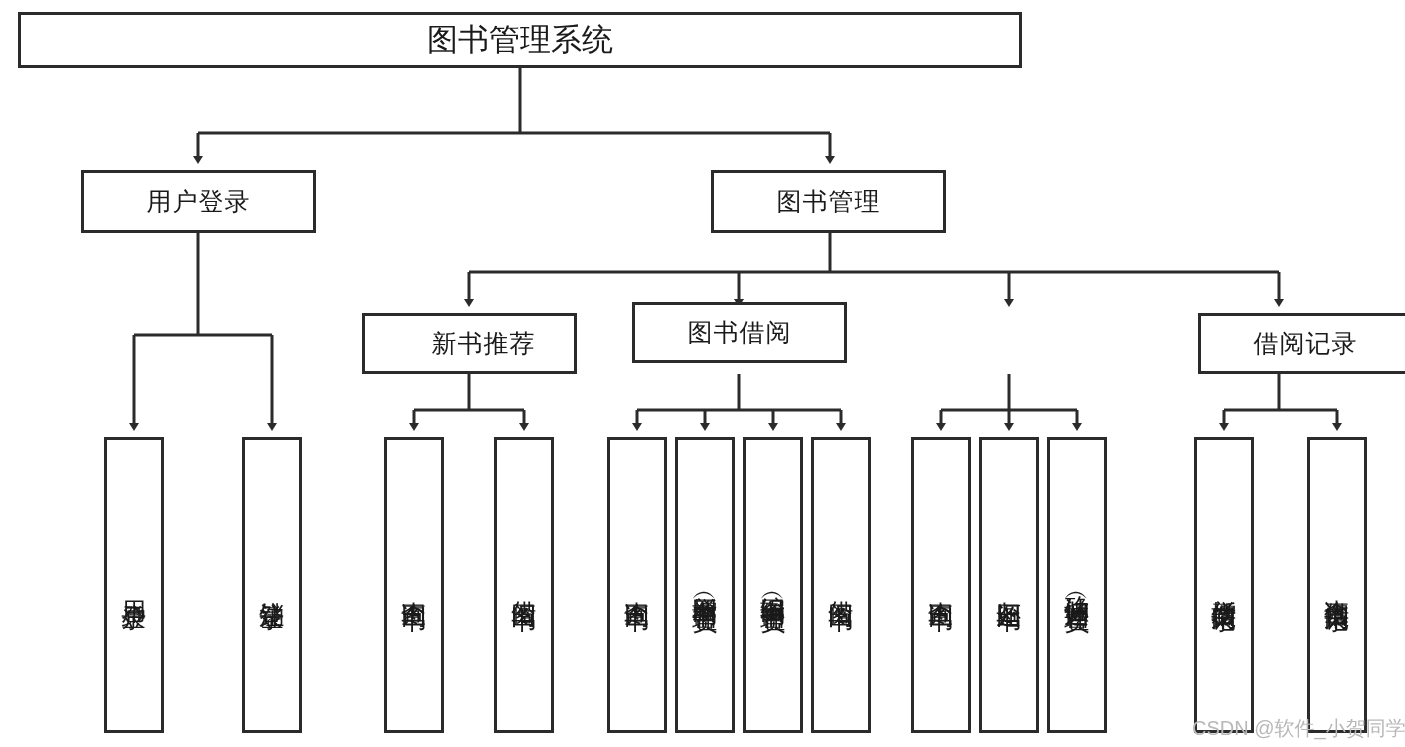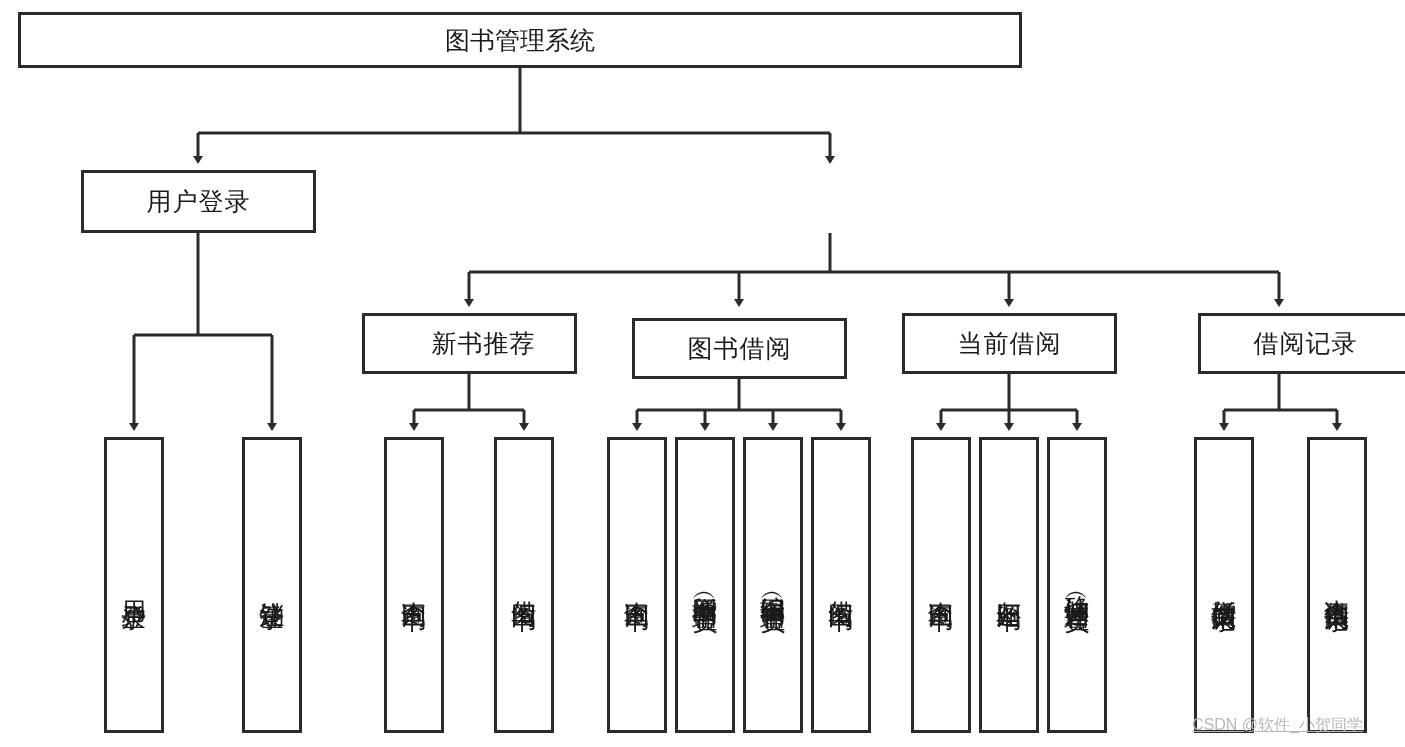--- a/index.html
+++ b/index.html
@@ -2,26 +2,26 @@
 <html><head>
 <meta charset="utf-8">
 <style>
   html,body{margin:0;padding:0;background:#ffffff;}
   body{font-family:"Liberation Sans","DejaVu Sans",sans-serif;}
   #canvas{position:relative;width:1405px;height:747px;background:#ffffff;overflow:hidden;}
   svg.edges{position:absolute;left:0;top:0;width:1405px;height:747px;pointer-events:none;}
   .node{position:absolute;box-sizing:border-box;border:3px solid #2b2b2b;background:#ffffff;
         display:flex;align-items:center;justify-content:center;color:#1a1a1a;}
   .node.h{font-size:25px;letter-spacing:1px;}
-  .node.root{font-size:25px;}
+  .node.root{font-size:31px;}
   .leaf{position:absolute;box-sizing:border-box;border:3px solid #2b2b2b;background:#ffffff;
         display:flex;align-items:center;justify-content:center;}
   .leaf .vtext{writing-mode:vertical-rl;text-orientation:upright;font-size:25px;
         line-height:1.05;letter-spacing:2px;color:#1a1a1a;white-space:nowrap;}
-  .watermark{position:absolute;font-size:16px;color:#b8b8b8;white-space:nowrap;text-decoration:underline;}
+  .watermark{position:absolute;font-size:20px;color:#b8b8b8;white-space:nowrap;}
 </style>
 </head>
 <body>
 
 <div id="canvas">
 
   <svg class="edges" viewBox="0 0 1405 747" xmlns="http://www.w3.org/2000/svg">
     <defs>
       <marker id="ah" markerWidth="10" markerHeight="10" refX="4" refY="5" orient="auto" markerUnits="userSpaceOnUse">
         <path d="M0,0 L8,5 L0,10 z" fill="#2b2b2b"></path>
@@ -71,29 +71,29 @@
     </g>
   </svg>
 
   <div class="node root" style="left:18px;top:12px;width:1004px;height:56px;">
     <span>图书管理系统</span>
   </div>
 
   <div class="node h" style="left:81px;top:170px;width:235px;height:63px;">
     <span>用户登录</span>
   </div>
+  <div class="node h" style="left:711px;top:170px;width:235px;height:63px;">
+    <span>图书管理</span>
+  </div>
 
   <div class="node h" style="left:362px;top:313px;width:215px;height:61px;padding-left:28px;">
     <span>新书推荐</span>
   </div>
-  <div class="node h" style="left:632px;top:318px;width:215px;height:61px;">
+  <div class="node h" style="left:632px;top:302px;width:215px;height:61px;">
     <span>图书借阅</span>
-  </div>
-  <div class="node h" style="left:902px;top:313px;width:215px;height:61px;">
-    <span>当前借阅</span>
   </div>
   <div class="node h" style="left:1172px;top:313px;width:215px;height:61px;margin-left:26px;">
     <span>借阅记录</span>
   </div>
 
   <div class="leaf" style="left:104px;top:437px;width:60px;height:296px;">
     <span class="vtext">用户登录</span>
   </div>
   <div class="leaf" style="left:242px;top:437px;width:60px;height:296px;">
     <span class="vtext">注销登录</span>

